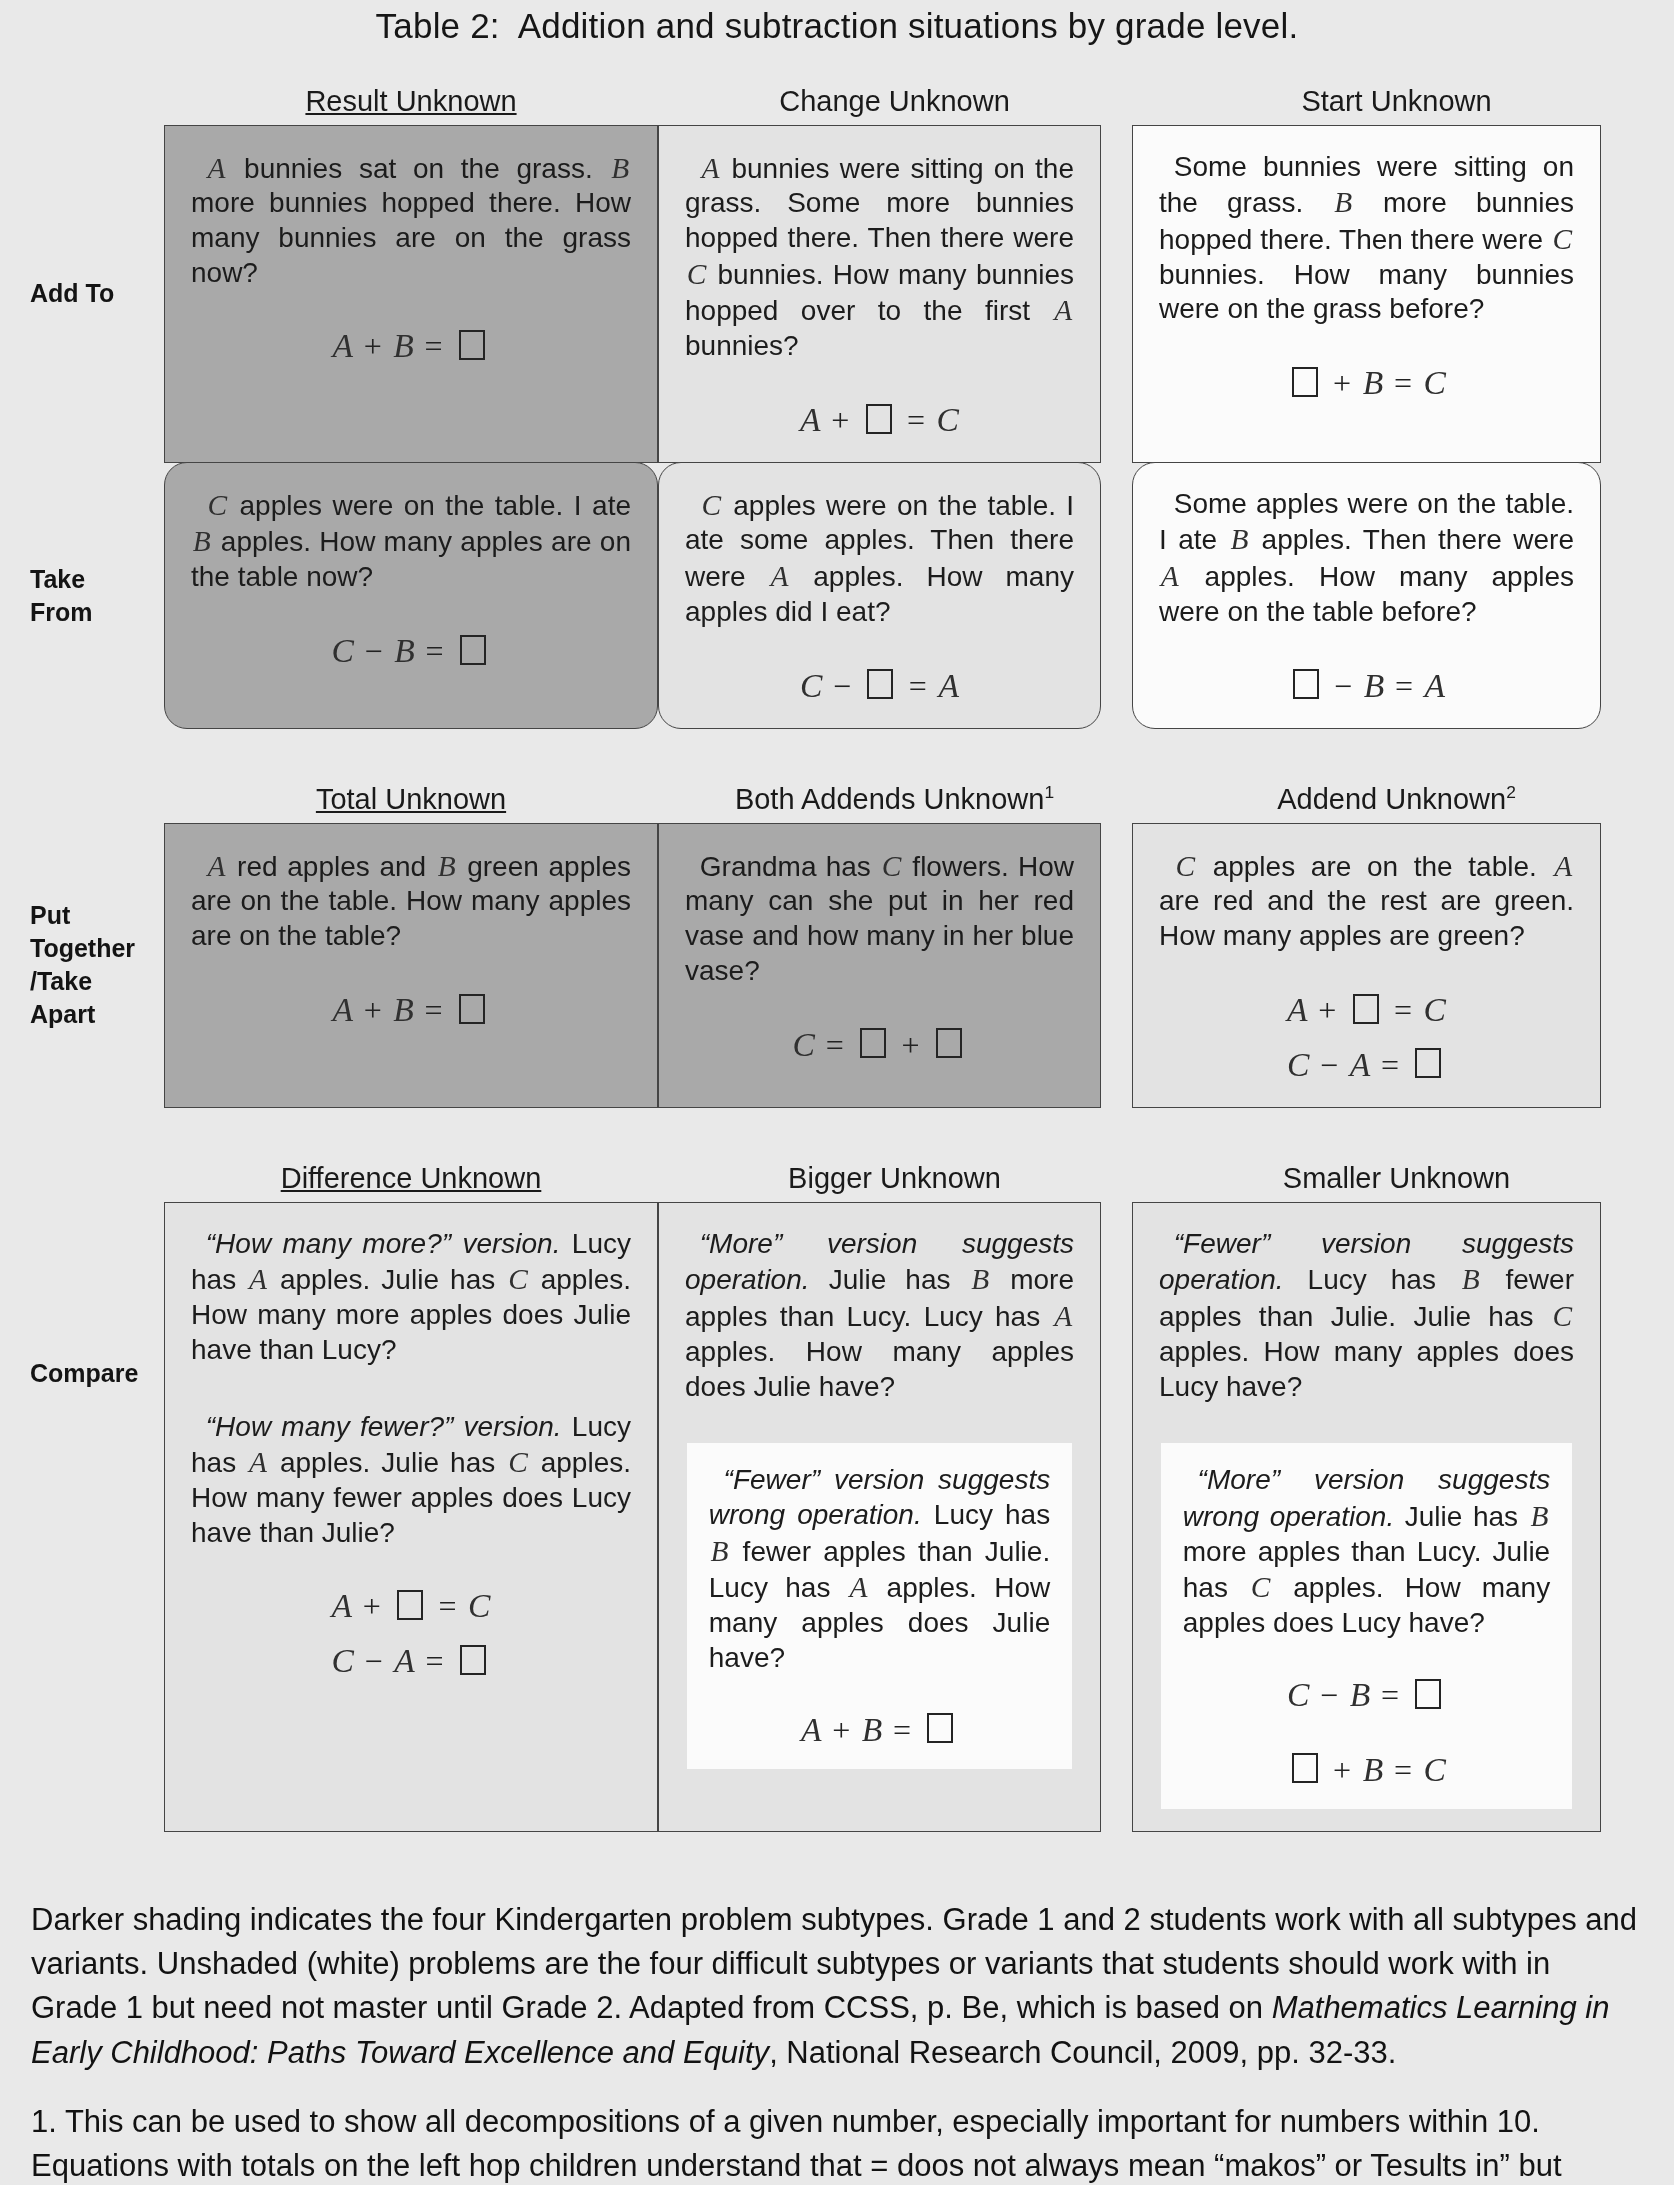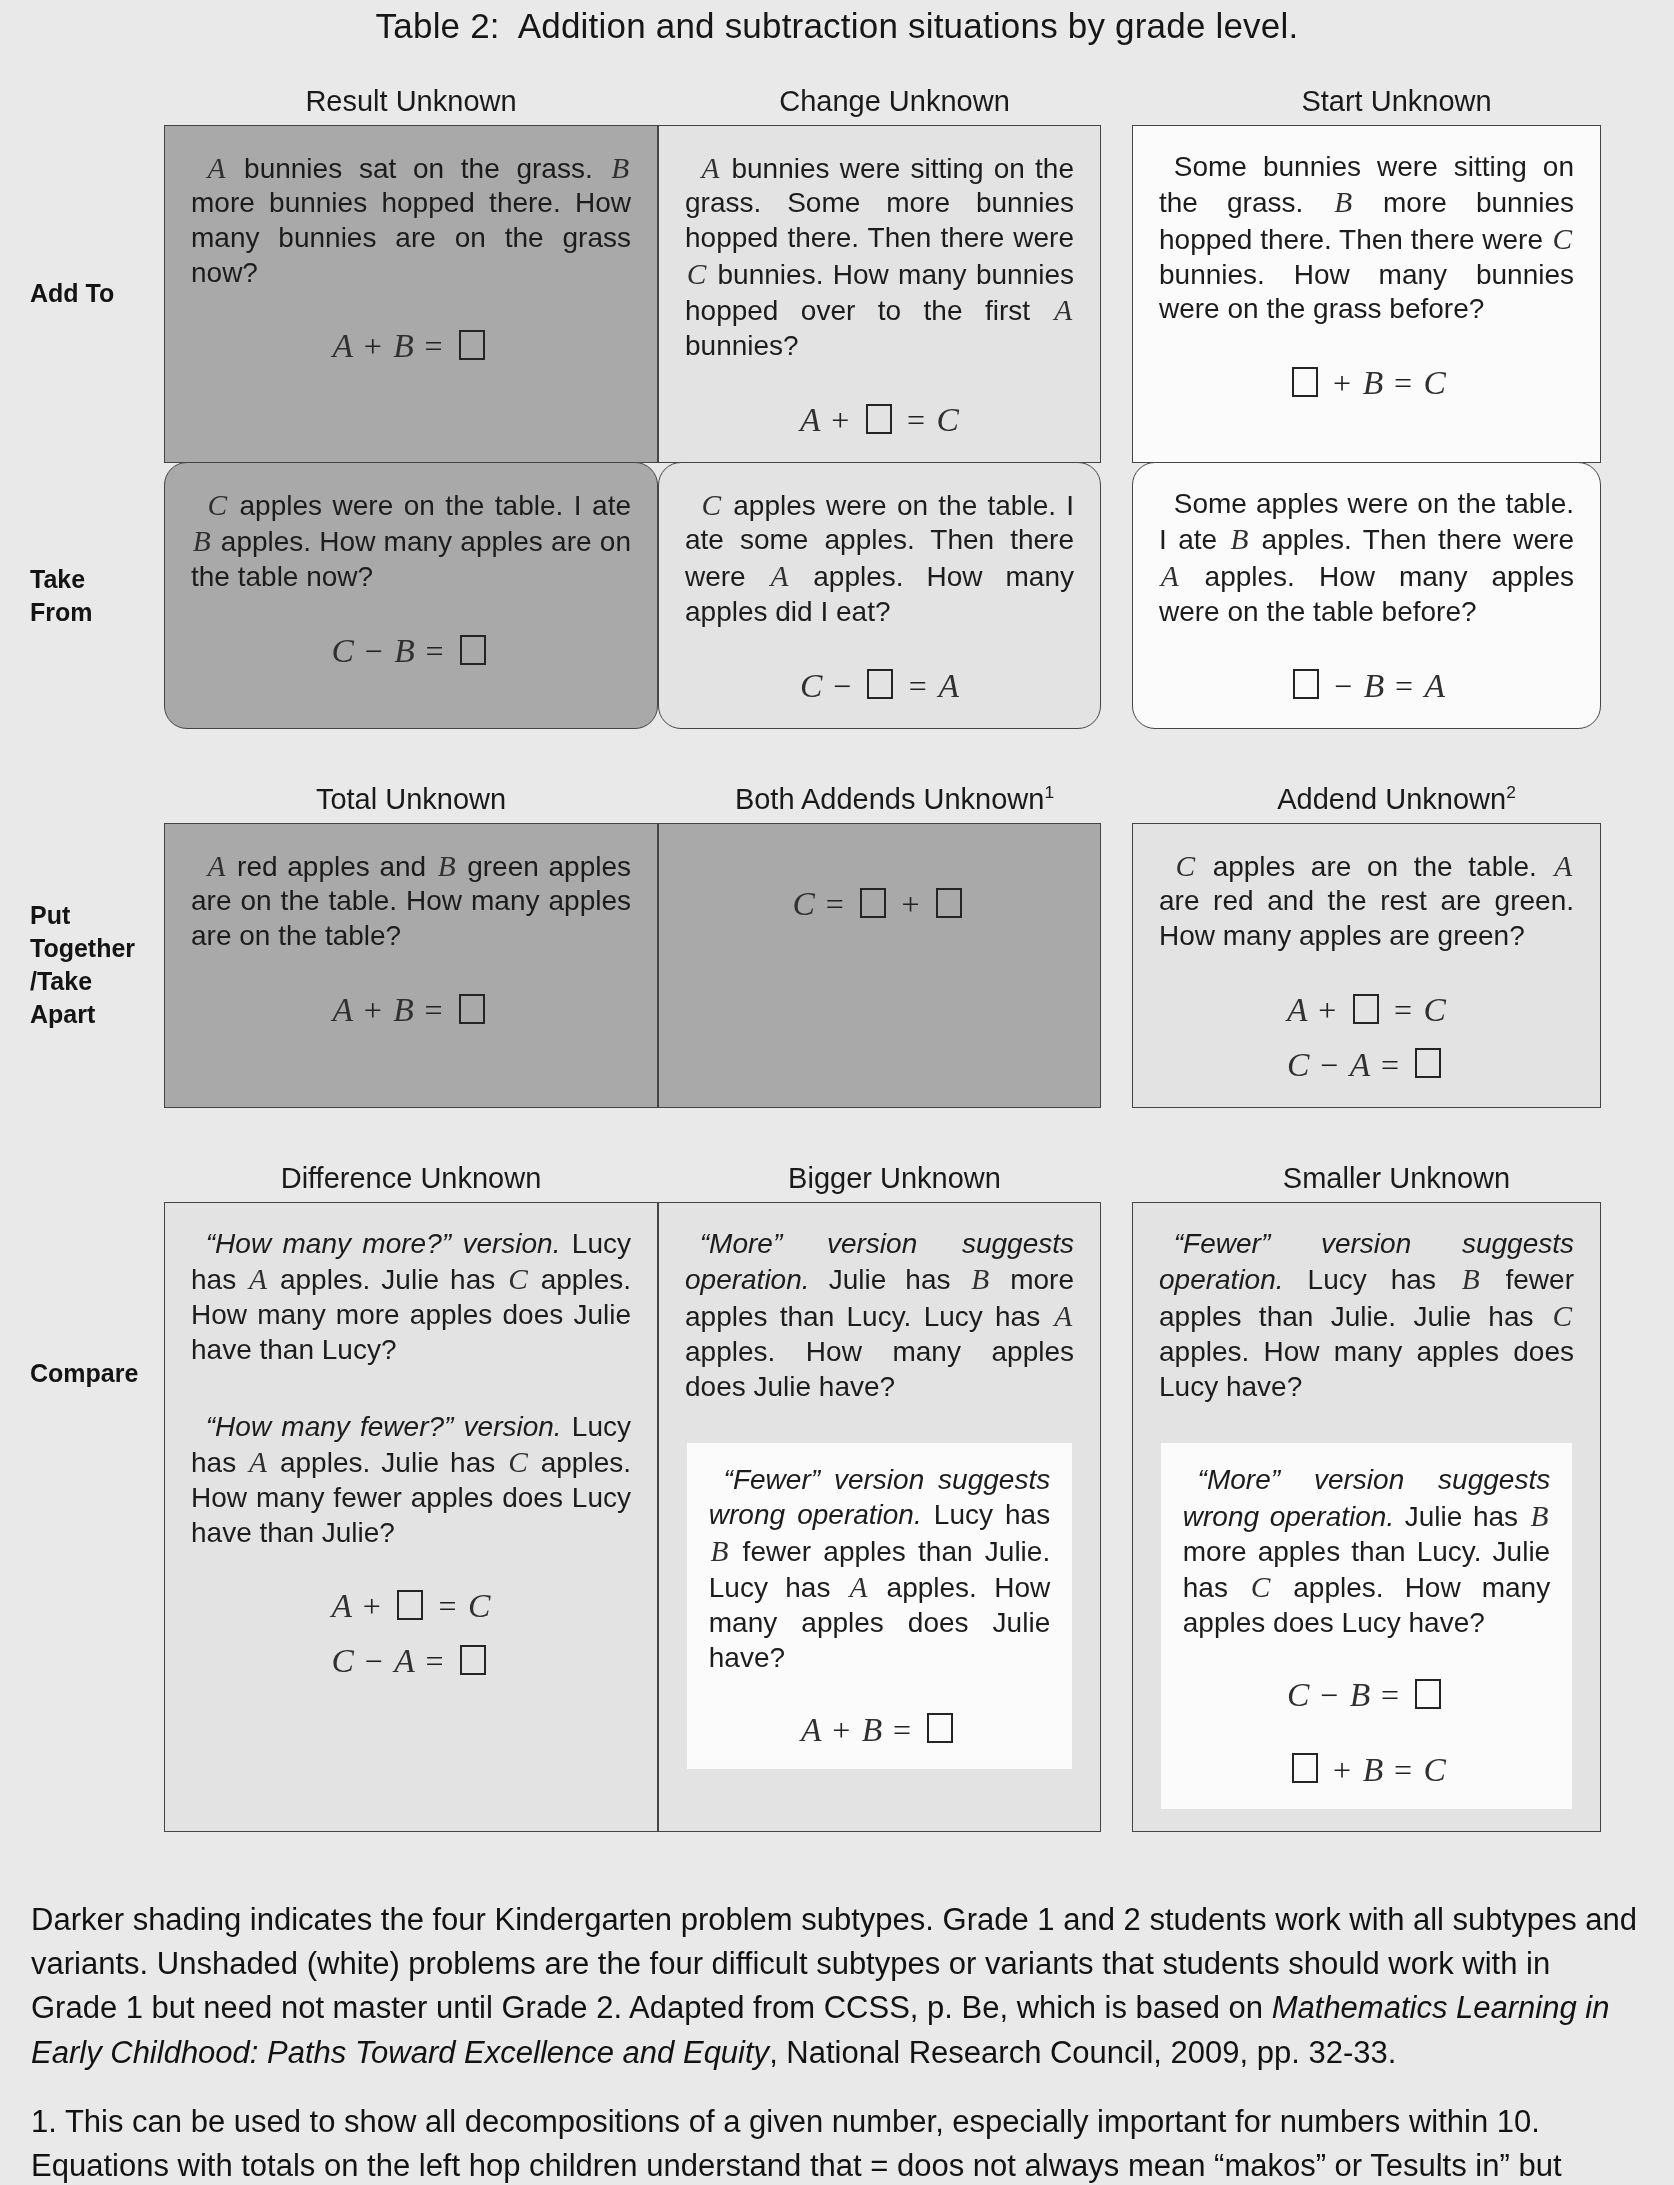--- a/index.html
+++ b/index.html
@@ -29,21 +29,21 @@
     padding-left:30px;box-sizing:border-box;
     font-weight:bold;font-size:25px;line-height:1.32;white-space:pre-line;color:#141414;
   }
   .cell{
     box-sizing:border-box;border:1.8px solid var(--border);
     padding:24px 26px 22px 26px;font-size:28px;line-height:1.24;color:var(--text);
   }
   .c0{width:494px;flex:none;}
   .c1{width:443px;flex:none;}
   .c2{width:469px;flex:none;margin-left:31px;}
-  .hdr.c0{width:494px;} .hdr.c1{width:473px;} .hdr.c2{width:469px;margin-left:31px;}
+  .hdr.c0{width:494px;text-decoration:underline;} .hdr.c1{width:473px;} .hdr.c2{width:469px;margin-left:31px;}
   .dark{background:var(--cell_dark);}
   .light{background:var(--cell_light);}
   .white{background:var(--cell_white);}
   .row-g0-0 .cell{min-height:314px;}
   .row-g0-1 .cell{min-height:238px;}
   .row-g1-0 .cell{min-height:282px;}
   .row-g2-0 .cell{min-height:532px;}
   .row-g2-0 .rowlabel{align-items:flex-start;padding-top:155px;}
   
   .para{text-align:justify;text-indent:14.8px;}
@@ -128,20 +128,21 @@
         <div class="trow row-g1-0">
           <div class="rowlabel">Put
 Together
 /Take
 Apart</div>
           <div class="cell dark c0">
             <div class="para"><span class="var">A</span><span class="tx"> red apples and </span><span class="var">B</span><span class="tx"> green apples are on the table. How many apples are on the table?</span></div>
             <div class="eq"><span class="var">A</span><span class="tx"> + </span><span class="var">B</span><span class="tx"> = </span><span class="eqbox"></span></div>
           </div>
           <div class="cell dark c1">
+            <div class="para"><span class="tx">Grandma has </span><span class="var">C</span><span class="tx"> flowers. How many can she put in her red vase and how many in her blue vase?</span></div>
             <div class="eq"><span class="var">C</span><span class="tx"> = </span><span class="eqbox"></span><span class="tx"> + </span><span class="eqbox"></span></div>
           </div>
           <div class="cell light c2">
             <div class="para"><span class="var">C</span><span class="tx"> apples are on the table. </span><span class="var">A</span><span class="tx"> are red and the rest are green. How many apples are green?</span></div>
             <div class="eq"><span class="var">A</span><span class="tx"> + </span><span class="eqbox"></span><span class="tx"> = </span><span class="var">C</span></div>
             <div class="eq"><span class="var">C</span><span class="tx"> − </span><span class="var">A</span><span class="tx"> = </span><span class="eqbox"></span></div>
           </div>
         </div>
       </div>
       <div class="group gap">

